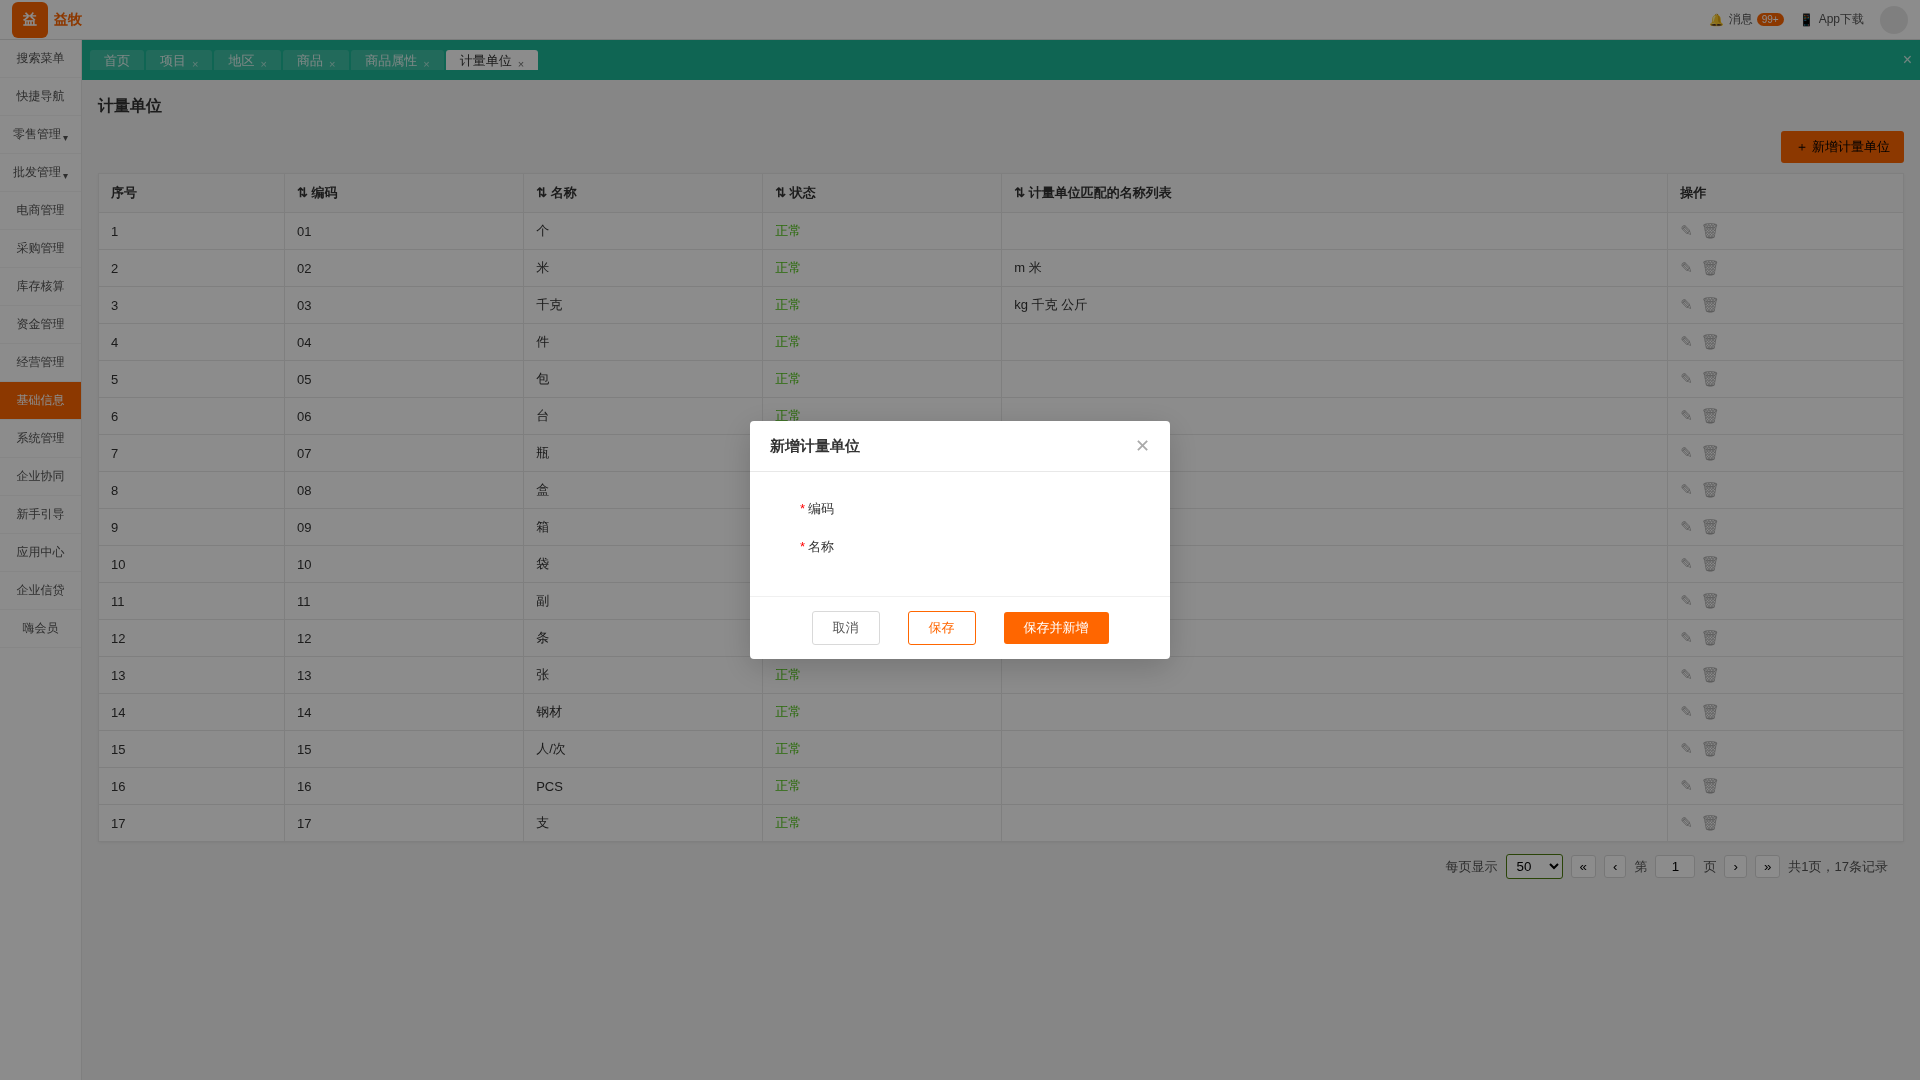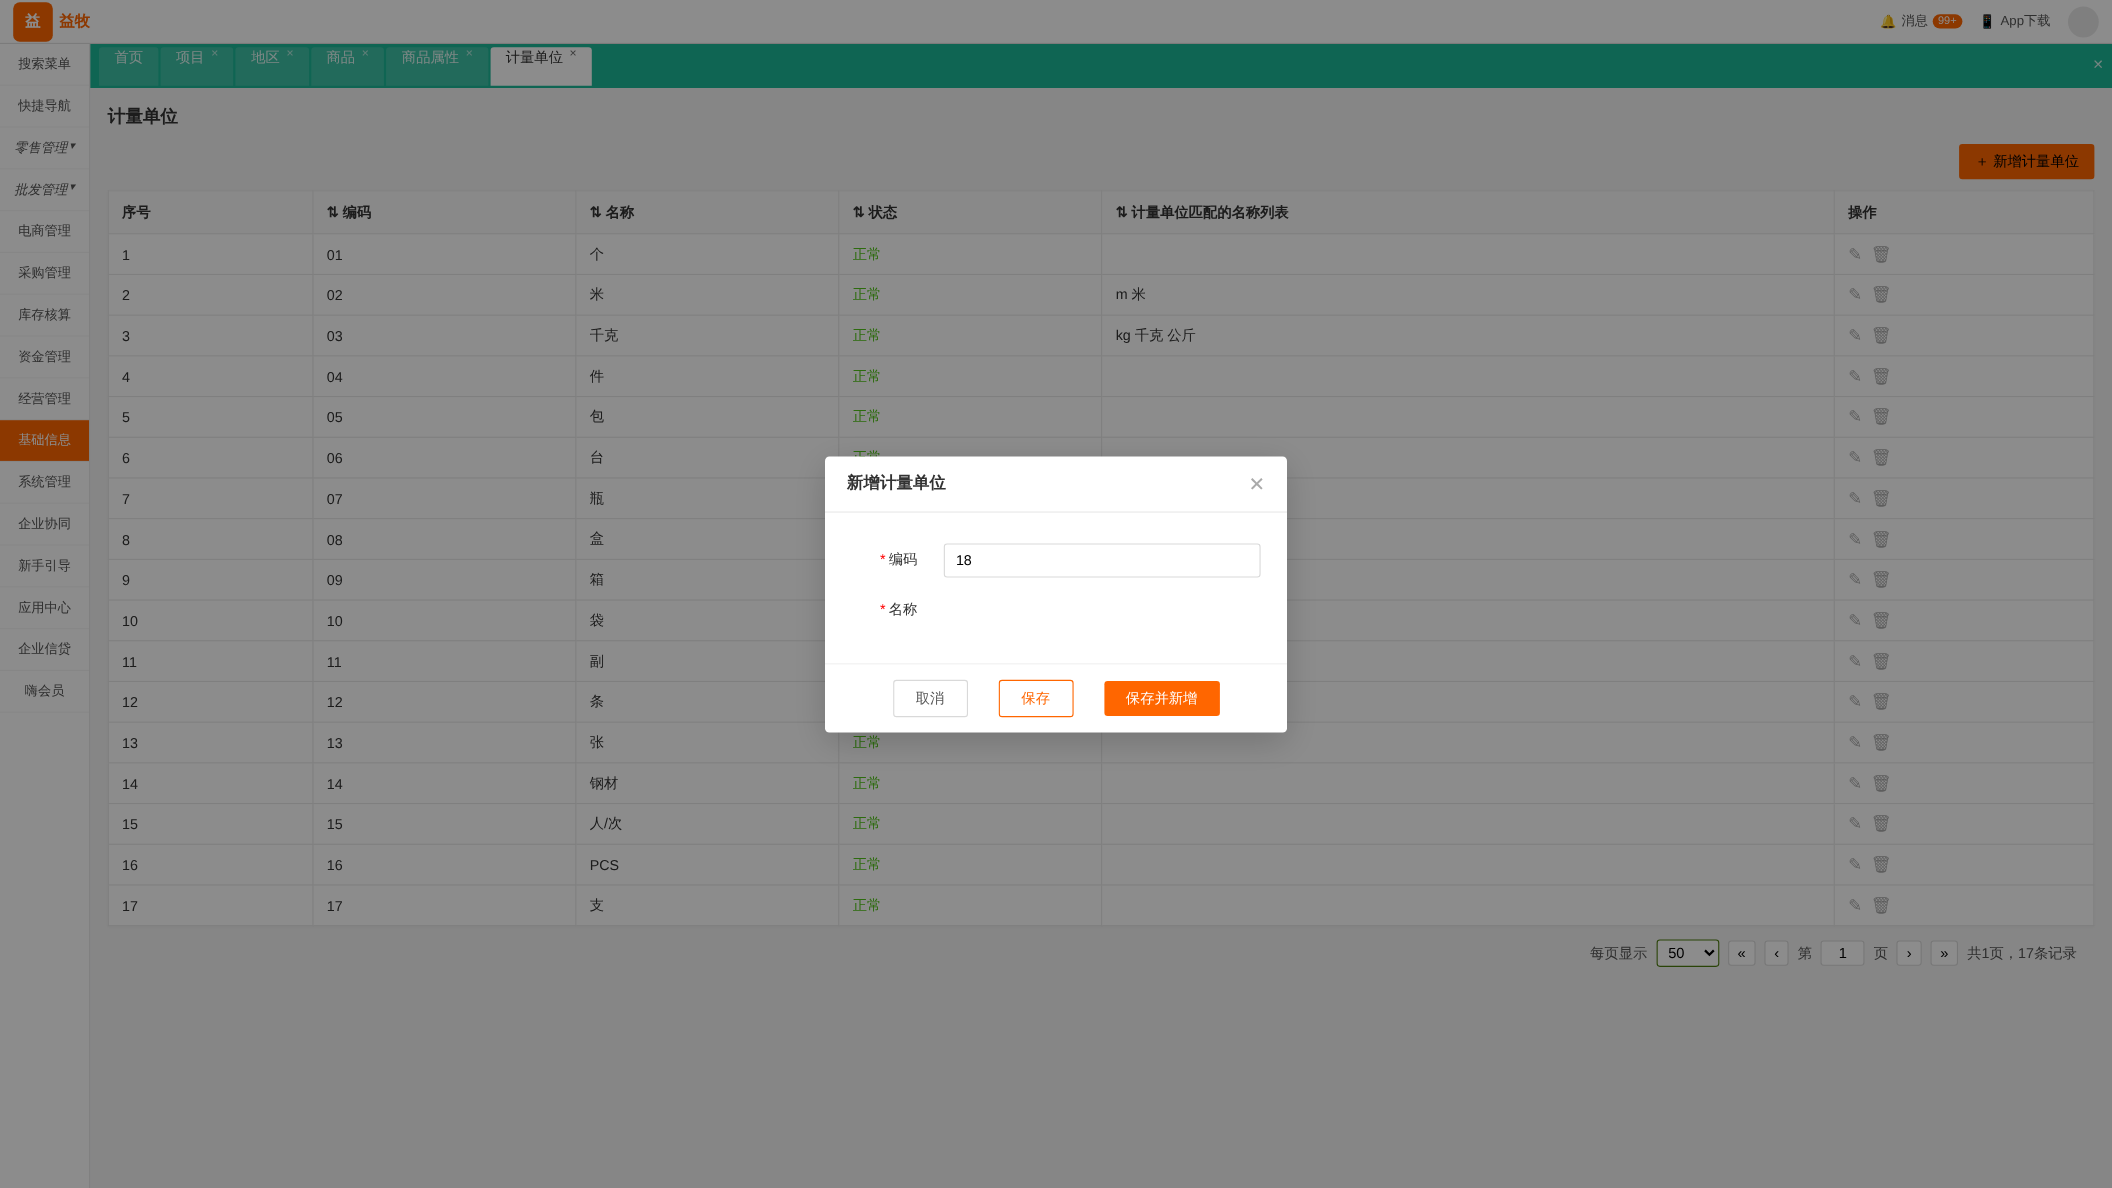--- a/index.html
+++ b/index.html
@@ -16,28 +16,28 @@
     .top-bar-btn { display: flex; align-items: center; gap: 4px; font-size: 12px; color: #555; cursor: pointer; }
     .badge { background: #f60; color: #fff; border-radius: 8px; font-size: 10px; padding: 1px 5px; }
     .avatar-circle { width: 28px; height: 28px; border-radius: 50%; background: #e8e8e8; }
 
     .main-area { display: flex; flex: 1; overflow: hidden; }
 
     
     .sidebar { width: 82px; background: #fff; border-right: 1px solid #e8e8e8; display: flex; flex-direction: column; overflow-y: auto; }
     .sidebar-item { padding: 10px 6px; text-align: center; cursor: pointer; font-size: 12px; color: #555; border-bottom: 1px solid #f5f5f5; }
     .sidebar-item.active { background: #f60; color: #fff; }
-    .sidebar-item.has-arrow { display: flex; justify-content: center; align-items: flex-start; gap: 2px; font-style: italic; }
+    .sidebar-item.has-arrow { display: flex; justify-content: center; align-items: flex-end; gap: 2px; }
 
     
     .content-area { flex: 1; display: flex; flex-direction: column; overflow: hidden; }
 
     
     .tab-bar { height: 40px; background: #1db897; display: flex; align-items: center; padding: 0 8px; gap: 2px; }
-    .tab-item { height: 35px; padding: 0 14px; border-radius: 3px 3px 0 0; display: flex; align-items: flex-start; gap: 6px; font-size: 13px; cursor: pointer; color: rgba(255,255,255,0.85); background: rgba(255,255,255,0.15); }
+    .tab-item { height: 20px; padding: 0 14px; border-radius: 3px 3px 0 0; display: flex; align-items: flex-end; gap: 6px; font-size: 13px; cursor: pointer; color: rgba(255,255,255,0.85); background: rgba(255,255,255,0.15); }
     .tab-item.active { background: #fff; color: #333; }
     .tab-close { font-size: 11px; opacity: 0.7; }
     .tab-bar-close { margin-left: auto; color: #fff; cursor: pointer; font-size: 16px; opacity: 0.8; }
 
     
     .page-content { flex: 1; overflow-y: auto; padding: 16px; background: #f5f5f5; }
     .page-title { font-size: 16px; font-weight: bold; color: #333; margin-bottom: 14px; }
     
     
     .table-toolbar { display: flex; justify-content: flex-end; margin-bottom: 10px; }
@@ -418,21 +418,20 @@
   <div class="modal">
     <div class="modal-header">
       <span class="modal-title">新增计量单位</span>
       <span class="modal-close">✕</span>
     </div>
     <div class="modal-body">
       <div class="form-row">
         <div class="form-label">
           <span class="required">*</span><span>编码</span>
         </div>
-        <input class="form-input" type="text" value="18" style="">
       </div>
       <div class="form-row">
         <div class="form-label">
           <span class="required">*</span><span>名称</span>
         </div>
       </div>
     </div>
     <div class="modal-footer">
       <button class="btn-cancel">取消</button>
       <button class="btn-save">保存</button>

